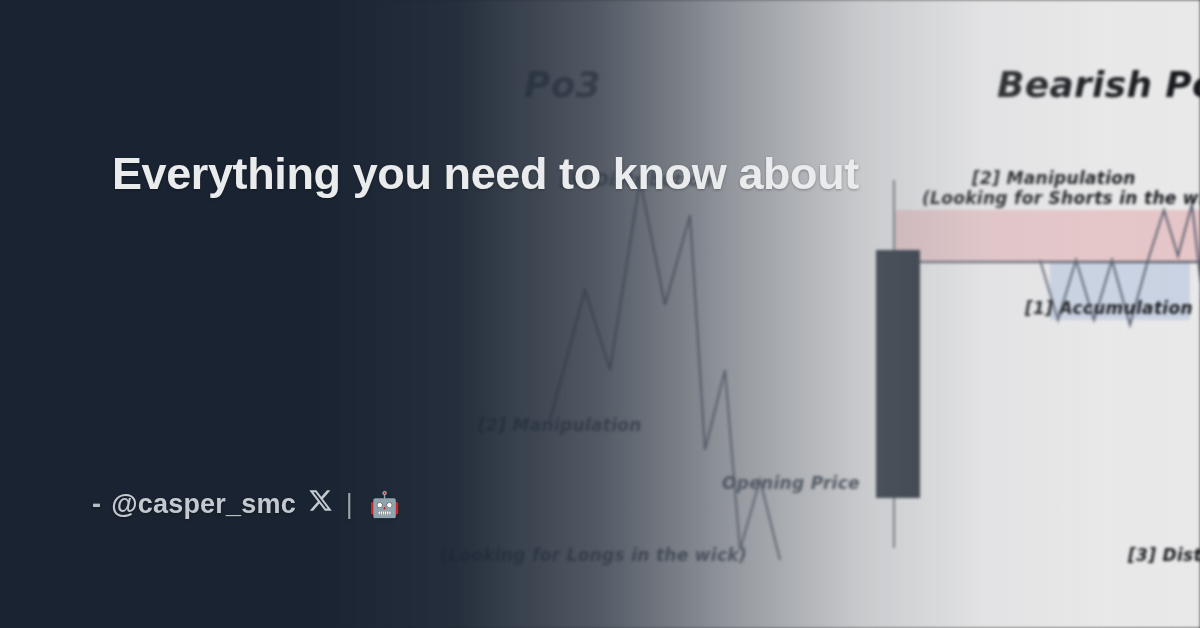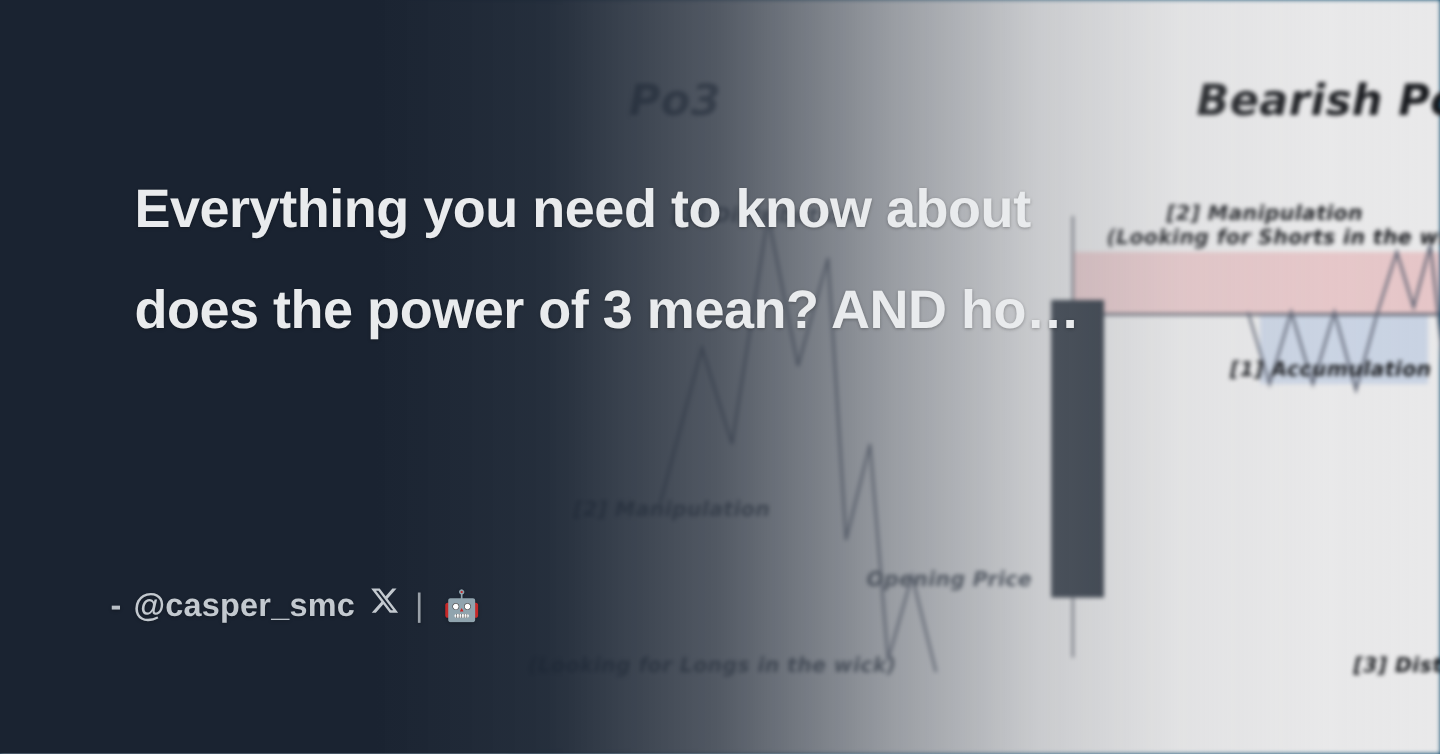--- a/index.html
+++ b/index.html
@@ -3,21 +3,21 @@
 <meta charset="utf-8">
 <style>
   * { margin:0; padding:0; box-sizing:border-box; }
   html,body { width:1200px; height:628px; overflow:hidden; background:#18212e; }
   body { font-family:"Liberation Sans", sans-serif; }
 
   #card {
     position:relative;
     width:1200px; height:628px;
     overflow:hidden;
-    background:#0c4a6e;
+    background:#404040;
   }
 
   
   #artwork {
     position:absolute; inset:0;
     filter: blur(1.6px);
     background:#e9e9ea;
   }
   .art-label {
     position:absolute;
@@ -137,21 +137,20 @@
 
     <div class="art-label" style="left:1128px; top:545px; font-size:17px;">[3] Distribution</div>
   </div>
 
   <div id="overlay"></div>
 
   <div id="content">
 
     <div id="title">
       <div>Everything you need to know about</div>
-      <div>does the power of 3 mean? AND ho…</div>
     </div>
 
     <div id="byline">
       <span class="dash">-</span>
       <span class="handle">@casper_smc</span>
       <span class="xlogo">
         <svg width="25" height="25" viewBox="0 0 24 24" aria-hidden="true">
           <path fill="#c3c9cf" d="M18.244 2.25h3.308l-7.227 8.26 8.502 11.24H16.17l-5.214-6.817L4.99 21.75H1.68l7.73-8.835L1.254 2.25H8.08l4.713 6.231zm-1.161 17.52h1.833L7.084 4.126H5.117z"></path>
         </svg>
       </span>

